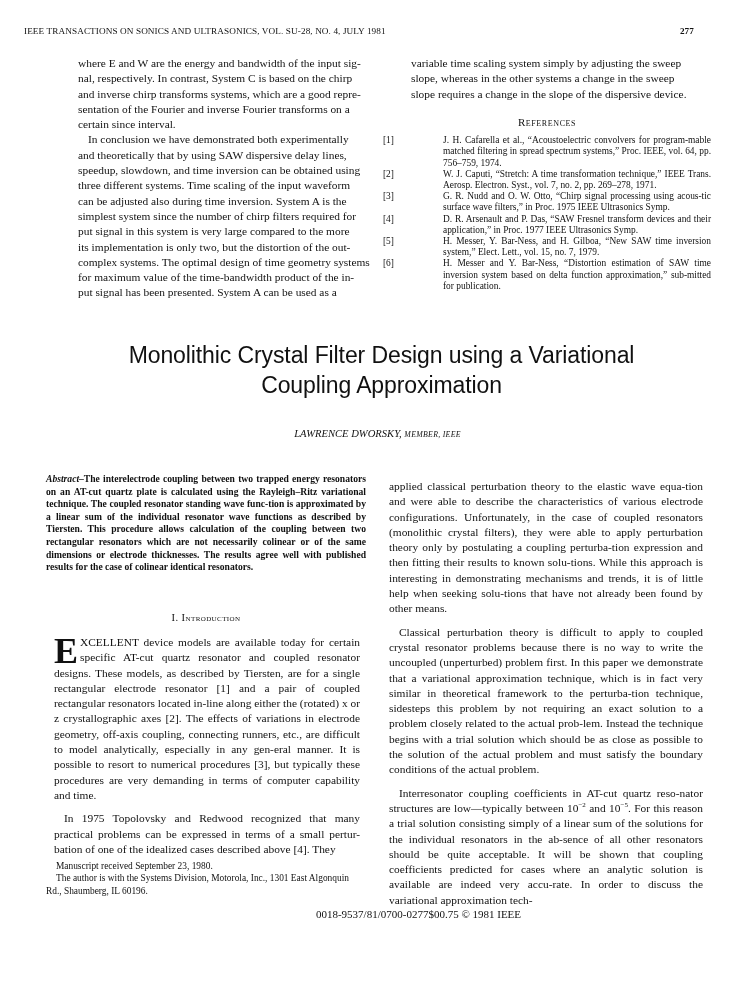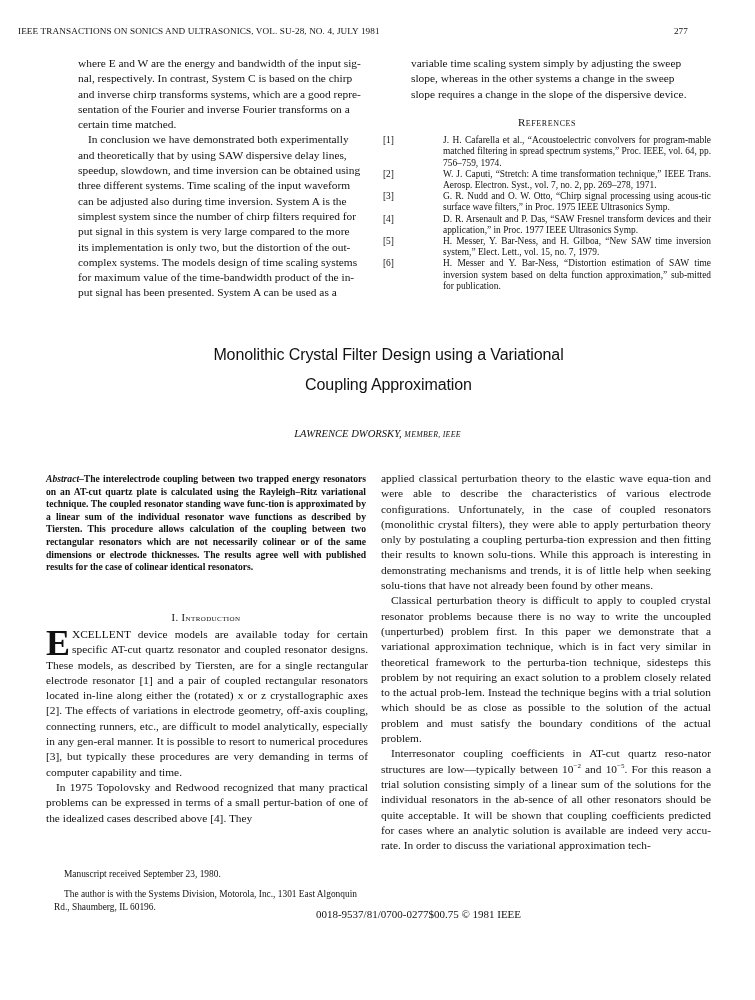--- a/index.html
+++ b/index.html
@@ -2,47 +2,47 @@
 <html><head>
 <meta charset="utf-8">
 <style>
   html, body { margin: 0; padding: 0; background: #ffffff; }
   body {
     width: 755px; height: 1000px; position: relative; overflow: hidden;
     font-family: "Liberation Serif", "DejaVu Serif", serif; color: #111;
   }
   .abs { position: absolute; }
   .header {
-    left: 18px; top: 26px; width: 670px; height: 14px;
+    left: 24px; top: 26px; width: 670px; height: 14px;
     font-size: 9.2px; letter-spacing: 0.1px;
   }
   .header .journal { position: absolute; left: 0; top: 0; }
-  .header .page-num { position: absolute; right: 0; top: 0; }
+  .header .page-num { position: absolute; right: 0; top: 0; font-weight: bold; }
 
   .col { font-size: 11.4px; line-height: 15.3px; text-align: justify; }
-  .col p { margin: 0; }
+  .col p { margin: 8px; }
   .indent { text-indent: 10px; }
   .line { display: block; white-space: nowrap; text-align: left; margin-left: 28px; }
 
   .top-left { left: 50px; top: 56px; width: 322px; }
   .top-right { left: 383px; top: 56px; width: 328px; }
 
   .refs-heading {
     text-align: center; font-size: 11px; letter-spacing: 0.6px;
     margin-top: 13px; margin-bottom: 5px; font-variant: small-caps;
   }
   .refs { font-size: 9.4px; line-height: 11.2px; }
   .ref { position: relative; padding-left: 21px; margin-bottom: 0; }
   .ref .num { position: absolute; left: 0; top: 0; }
   .ref .txt { display: block; margin-left: 39px; }
 
   .title {
-    left: 51px; top: 340px; width: 675px; text-align: center;
+    left: 44px; top: 340px; width: 675px; text-align: center;
     font-family: "Liberation Sans", "DejaVu Sans", sans-serif;
-    font-size: 16px; line-height: 30px; letter-spacing: -0.1px;
+    font-size: 23px; line-height: 30px; letter-spacing: -0.1px;
   }
   .author {
     left: 40px; top: 428px; width: 675px; text-align: center;
     font-size: 10.6px;
     font-style: italic;
   }
   .author .affil { font-size: 7.8px; letter-spacing: 0.3px; }
 
   .abstract {
     left: 46px; top: 473px; width: 320px;
@@ -57,21 +57,21 @@
   }
   .intro-left { left: 46px; top: 627px; width: 322px; }
   .dropcap {
     float: left; font-size: 36px; line-height: 28px; margin: 2px 2px 0 0;
     font-weight: bold;
   }
   .footnote {
     left: 46px; top: 860px; width: 320px;
     font-size: 9.4px; line-height: 12.4px;
   }
-  .footnote p { margin: 8px; }
+  .footnote p { margin: 0; }
   .right-col { left: 381px; top: 471px; width: 330px; }
   .copyright {
     left: 0; top: 908px; width: 749px; text-align: center;
     font-size: 11px;
     padding-left: 44px;
   }
   sup { font-size: 7px; line-height: 0; }
 </style>
 </head>
 <body>
@@ -79,30 +79,30 @@
 <div class="abs header">
   <span class="journal">IEEE TRANSACTIONS ON SONICS AND ULTRASONICS, VOL. SU-28, NO. 4, JULY 1981</span>
   <span class="page-num">277</span>
 </div>
 
 <div class="abs col top-left">
   <span class="line">where E and W are the energy and bandwidth of the input sig-</span>
   <span class="line">nal, respectively.  In contrast, System C is based on the chirp</span>
   <span class="line">and inverse chirp transforms systems, which are a good repre-</span>
   <span class="line">sentation of the Fourier and inverse Fourier transforms on a</span>
-  <span class="line">certain time matched.</span>
+  <span class="line">certain since interval.</span>
   <span class="line" style="padding-left:10px">In conclusion we have demonstrated both experimentally</span>
   <span class="line">and theoretically that by using SAW dispersive delay lines,</span>
   <span class="line">speedup, slowdown, and time inversion can be obtained using</span>
   <span class="line">three different systems.  Time scaling of the input waveform</span>
   <span class="line">can be adjusted also during time inversion.  System A is the</span>
   <span class="line">simplest system since the number of chirp filters required for</span>
   <span class="line">put signal in this system is very large compared to the more</span>
   <span class="line">its implementation is only two, but the distortion of the out-</span>
-  <span class="line">complex systems.  The models design of time scaling systems</span>
+  <span class="line">complex systems.  The optimal design of time geometry systems</span>
   <span class="line">for maximum value of the time-bandwidth product of the in-</span>
   <span class="line">put signal has been presented.  System A can be used as a</span>
 </div>
 
 <div class="abs col top-right">
   <span class="line">variable time scaling system simply by adjusting the sweep</span>
   <span class="line">slope, whereas in the other systems a change in the sweep</span>
   <span class="line">slope requires a change in the slope of the dispersive device.</span>
   <div class="refs-heading">References</div>
   <div class="refs">

